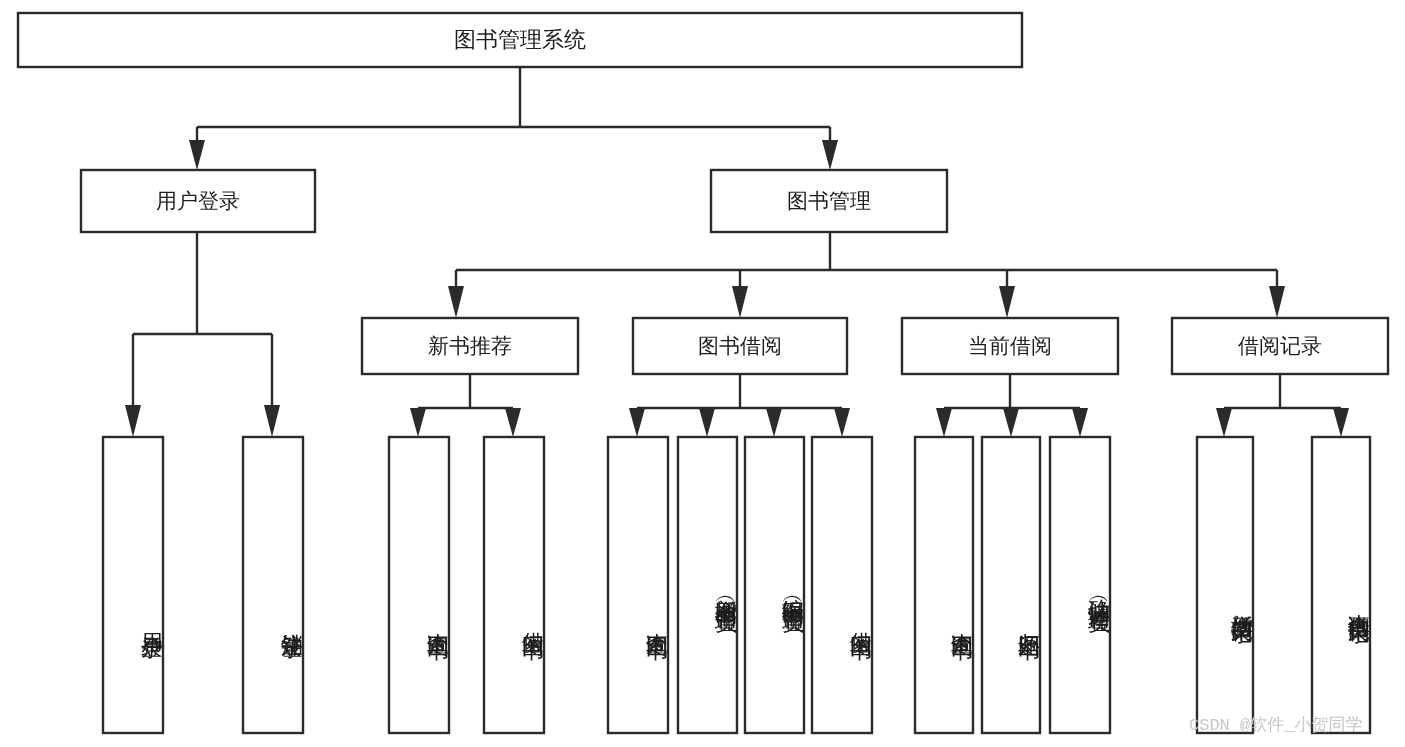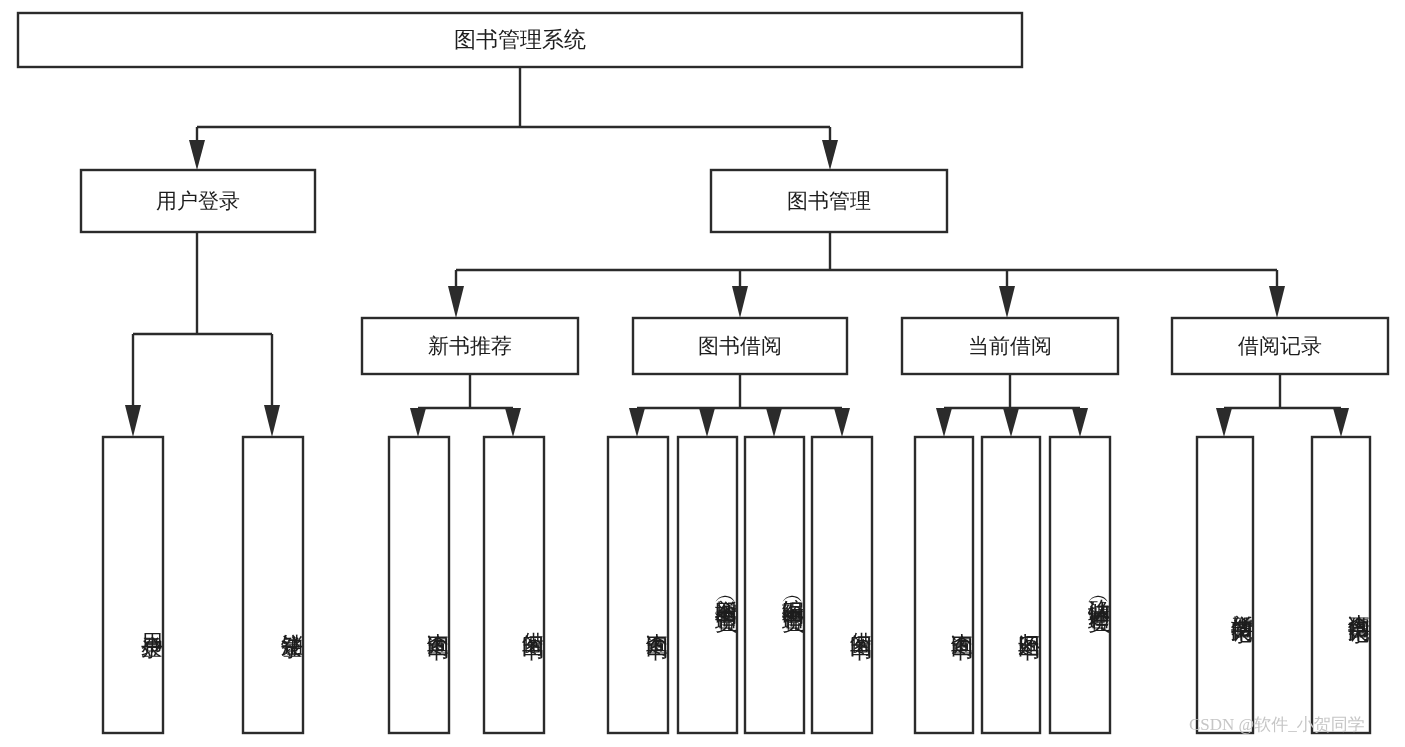--- a/index.html
+++ b/index.html
@@ -65,21 +65,21 @@
     display: flex;
     align-items: flex-start;
     justify-content: center;
     pointer-events: none;
     user-select: none;
   }
   .watermark {
     position: absolute;
     left: 1189px;
     top: 713px;
-    font-family: Liberation Serif, serif;
+    font-family: Liberation Mono, monospace;
     font-size: 17px;
     color: #c6c6c6;
     white-space: nowrap;
     user-select: none;
   }
 </style>
 </head>
 <body>
 
 <div id="diagram-root">

